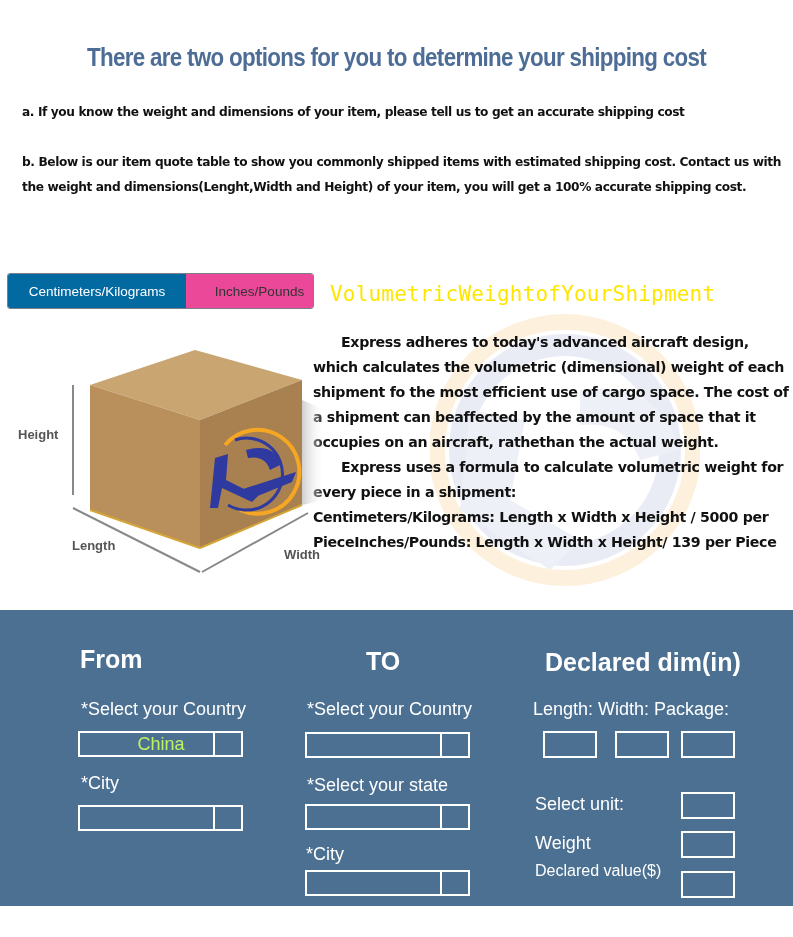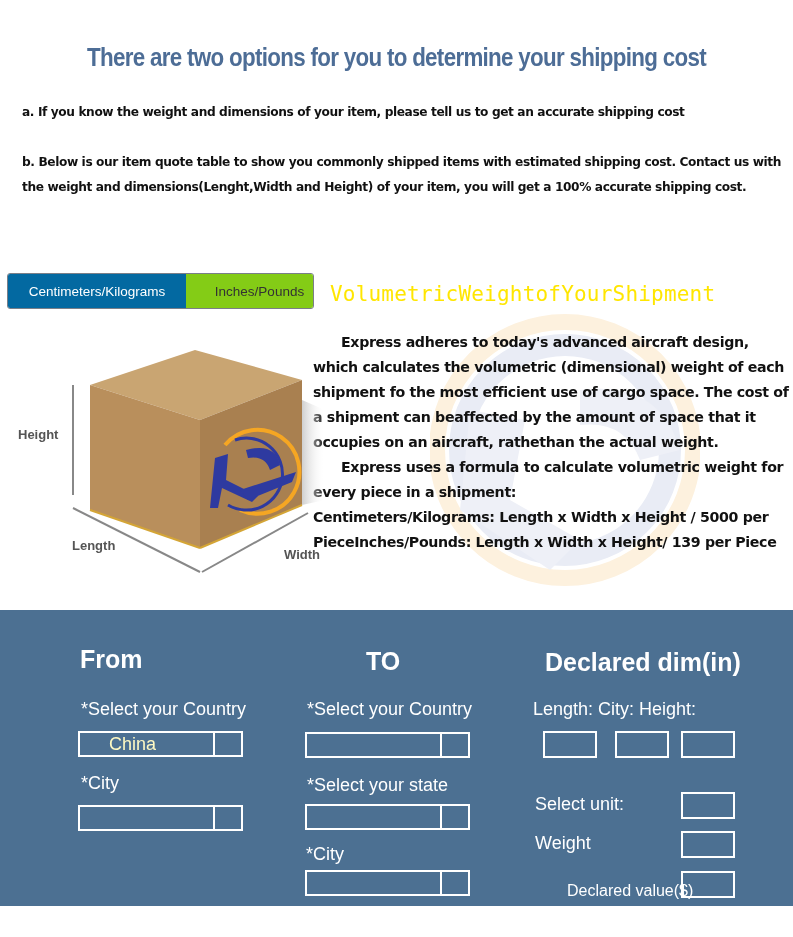--- a/index.html
+++ b/index.html
@@ -21,21 +21,21 @@
 
   .unit-toggle {
     position: absolute; left: 7px; top: 273px; width: 307px; height: 36px;
     border: 1px solid #7a7f88; border-radius: 3px; display: flex; overflow: hidden;
   }
   .unit-toggle .opt {
     display: flex; align-items: center; justify-content: center;
     font-family: "Liberation Sans", sans-serif; font-size: 13.5px; cursor: pointer;
   }
   .unit-toggle .opt.active { background: #0369a1; color: #fff; width: 178px; }
-  .unit-toggle .opt.inactive { background: #84cc16; color: #333; flex: 1; padding-left: 20px; }
+  .unit-toggle .opt.inactive { background: #ec4899; color: #333; flex: 1; padding-left: 20px; }
 
   .vol-heading {
     position: absolute; left: 330px; top: 282px; width: 460px;
     font-family: "DejaVu Sans Mono", monospace; font-size: 21px; color: #ffe600;
     letter-spacing: 0.2px; white-space: nowrap;
   }
 
   .watermark { position: absolute; left: 430px; top: 300px; width: 270px; height: 300px; }
 
   .vol-text {
@@ -56,21 +56,21 @@
     position: absolute; left: 0; top: 610px; width: 793px; height: 296px; background: #4c7092;
     color: #fff; font-family: "Liberation Sans", sans-serif;
   }
   .col-title { position: absolute; font-weight: 700; font-size: 25px; color: #fff; }
   .field-label { position: absolute; font-size: 18px; color: #fff; }
   .field-label.small { font-size: 16px; }
   .select-box {
     position: absolute; width: 165px; height: 26px; border: 2px solid #ffffff; display: flex;
     cursor: pointer;
   }
-  .select-box .val { flex: 1; font-size: 18px; line-height: 22px; padding-left: 29px; color: #fef9c3; }
+  .select-box .val { flex: 1; font-size: 18px; line-height: 22px; padding-left: 29px; color: #bef264; text-align: center; }
   .select-box .arrow { width: 28px; border-left: 2px solid #fff; }
   .input-box {
     position: absolute; width: 54px; height: 27px; border: 2px solid #ffffff; cursor: text;
   }
 </style>
 </head>
 <body>
 
 <div class="title">There are two options for you to determine your shipping cost</div>
 <div class="para para-a">a. If you know the weight and dimensions of your item, please tell us to get an accurate shipping cost</div>
@@ -158,24 +158,24 @@
     <span class="val"></span>
     <span class="arrow"></span>
   </div>
   <div class="field-label" style="left:306px; top:234px;">*City</div>
   <div class="select-box" style="left:305px; top:260px;">
     <span class="val"></span>
     <span class="arrow"></span>
   </div>
 
   <div class="col-title" style="left:545px; top:38px;">Declared dim(in)</div>
-  <div class="field-label" style="left:533px; top:89px;">Length: City: Height:</div>
+  <div class="field-label" style="left:533px; top:89px;">Length: Width: Package:</div>
   <div class="input-box" style="left:543px; top:121px;"></div>
   <div class="input-box" style="left:615px; top:121px;"></div>
   <div class="input-box" style="left:681px; top:121px;"></div>
 
   <div class="field-label" style="left:535px; top:184px;">Select unit:</div>
   <div class="input-box" style="left:681px; top:182px;"></div>
   <div class="field-label" style="left:535px; top:223px;">Weight</div>
   <div class="input-box" style="left:681px; top:221px;"></div>
-  <div class="field-label small" style="left:535px; top:272px;margin-left:32px;">Declared value($)</div>
+  <div class="field-label small" style="left:535px; top:252px;">Declared value($)</div>
   <div class="input-box" style="left:681px; top:261px;"></div>
 </div>
 
 </body></html>

